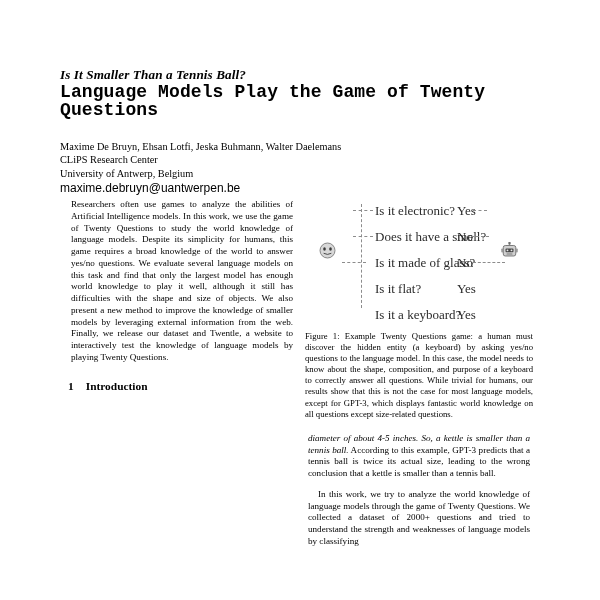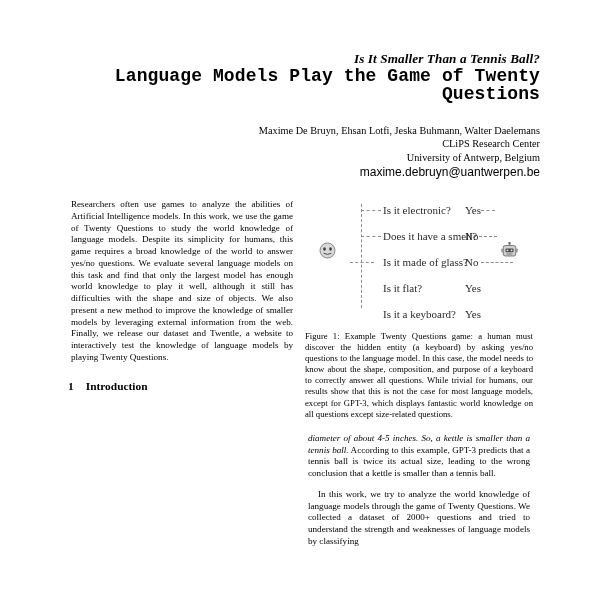--- a/index.html
+++ b/index.html
@@ -17,22 +17,22 @@
   .page {
     position: relative;
     width: 600px;
     height: 600px;
     box-sizing: border-box;
     padding: 0 60px;
   }
 
   
   .title-block {
-    padding-top: 50px;
-    text-align: right;
+    padding-top: 66px;
+    text-align: left;
   }
   .title-line1 {
     font-style: italic;
     font-weight: bold;
     font-size: 13.2px;
     line-height: 17px;
     letter-spacing: 0.1px;
   }
   .title-line2 {
     font-weight: bold;
@@ -139,24 +139,24 @@
   .fig-spine {
     position: absolute;
     left: 56px;
     top: 8px;
     width: 0;
     height: 104px;
     border-left: 1px dashed #8c8c8c;
   }
   .qa-row {
     position: absolute;
-    left: 12px;
+    left: 4px;
     width: 228px;
     height: 13px;
-    font-size: 11px;
+    font-size: 13px;
     line-height: 13px;
     color: #2b2b2b;
   }
   .q-text {
     position: absolute;
     left: 66px;
     white-space: nowrap;
   }
   .a-text {
     position: absolute;

